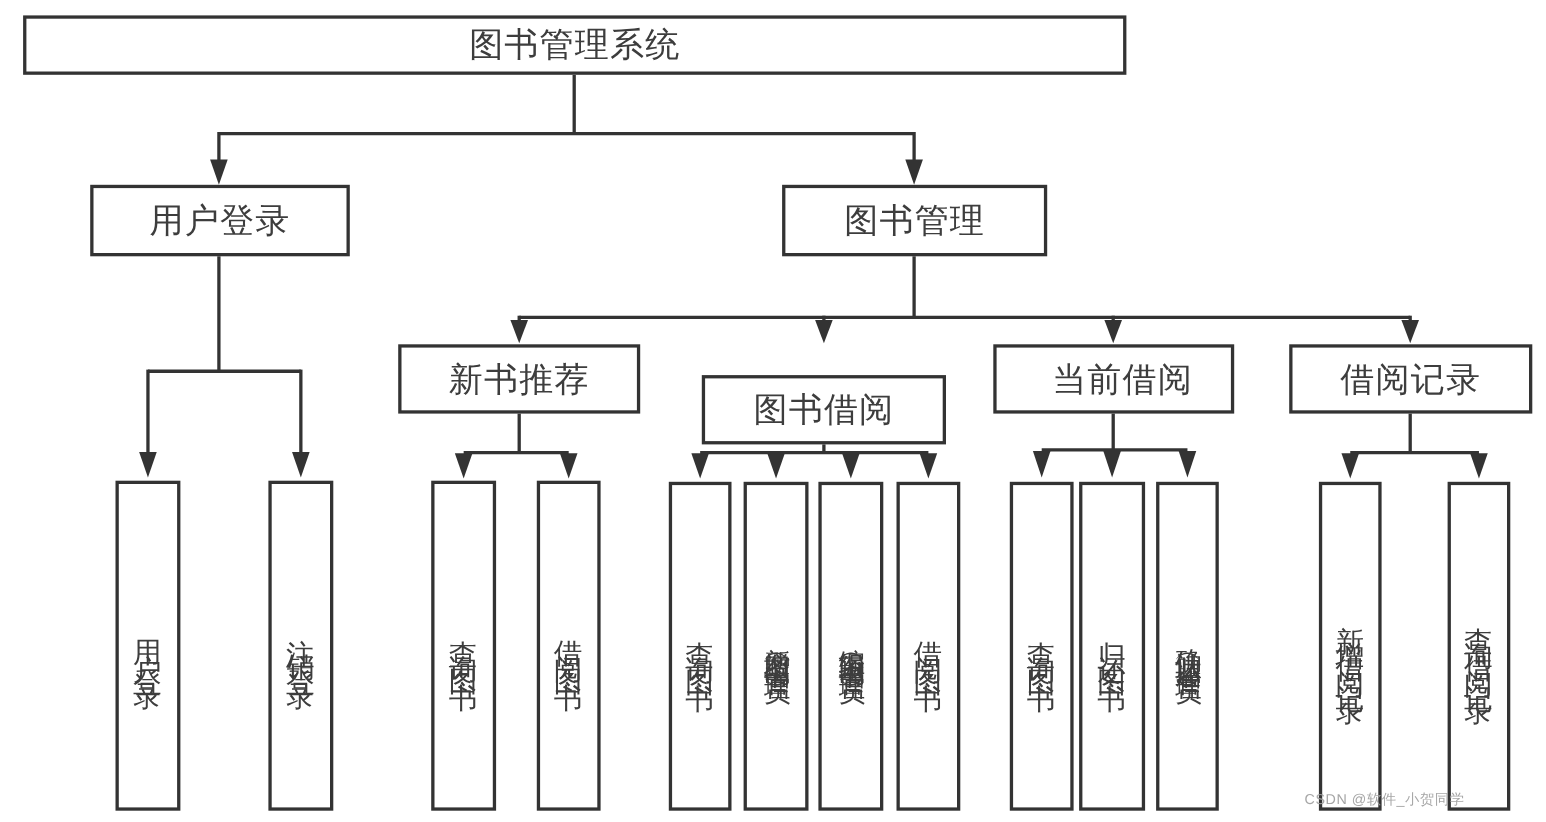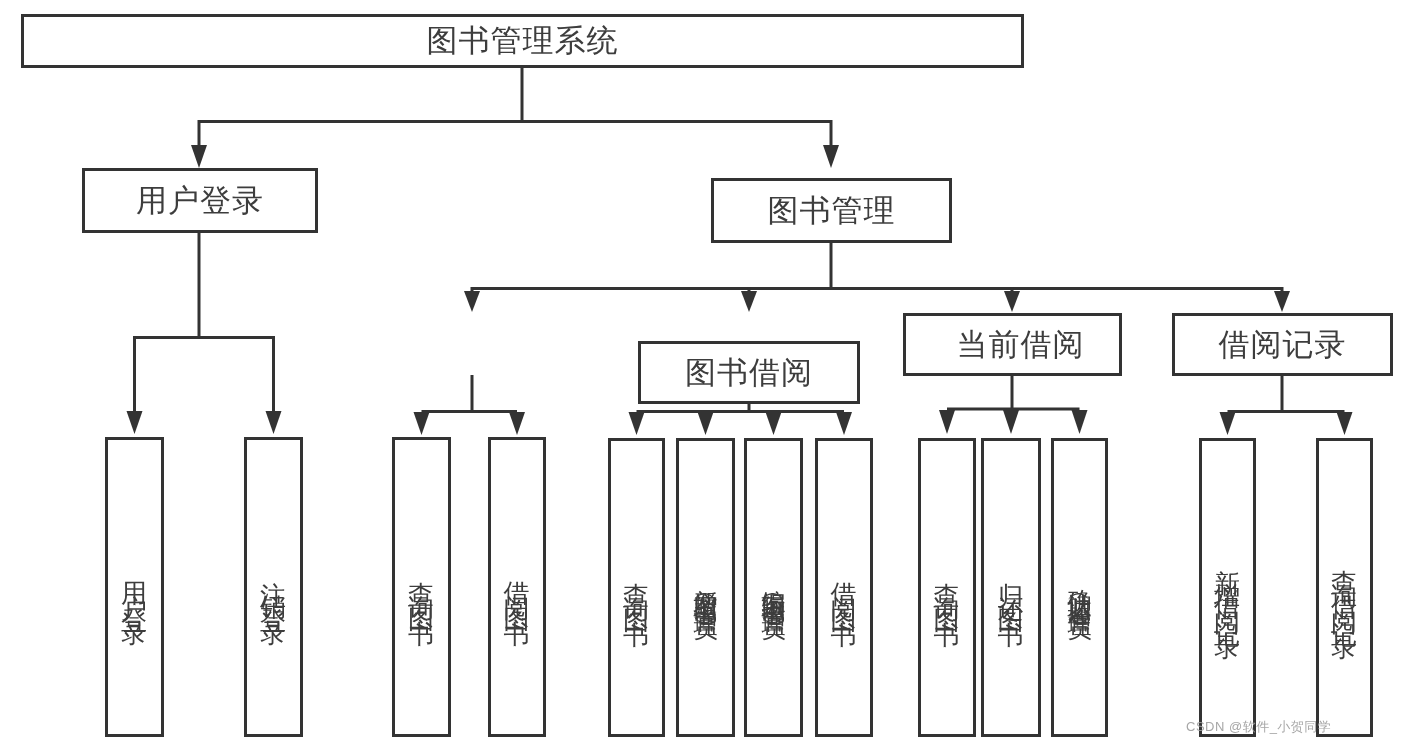--- a/index.html
+++ b/index.html
@@ -110,22 +110,23 @@
       <polygon points="1071.5,410 1087.5,410 1079.5,434"></polygon>
 
       <polygon points="1219.5,412 1235.5,412 1227.5,435"></polygon>
       <polygon points="1336.5,412 1352.5,412 1344.5,435"></polygon>
     </g>
   </svg>
 
   <div class="box hlabel" style="left:21px; top:14px; width:1003px; height:54px;">图书管理系统</div>
 
   <div class="box hlabel" style="left:82px; top:168px; width:236px; height:65px;">用户登录</div>
-  <div class="box hlabel" style="left:711px; top:178px; width:241px; height:65px;">图书管理</div>
+  <div class="box hlabel" style="left:711px; top:168px; width:241px; height:65px;">图书管理</div>
 
+  <div class="box hlabel" style="left:362px; top:313px; width:220px; height:63px;">新书推荐</div>
   <div class="box hlabel" style="left:638px; top:313px; width:222px; height:63px;margin-top:28px;">图书借阅</div>
   <div class="box hlabel" style="left:903px; top:313px; width:219px; height:63px;padding-left:16px;">当前借阅</div>
   <div class="box hlabel" style="left:1172px; top:313px; width:221px; height:63px;">借阅记录</div>
 
   <div class="box leaf" style="left:105px; top:437px; width:59px; height:300px;">用户登录</div>
   <div class="box leaf" style="left:244px; top:437px; width:59px; height:300px;">注销登录</div>
 
   <div class="box leaf" style="left:392px; top:437px; width:59px; height:300px;">查询图书</div>
   <div class="box leaf" style="left:488px; top:437px; width:58px; height:300px;">借阅图书</div>
 

